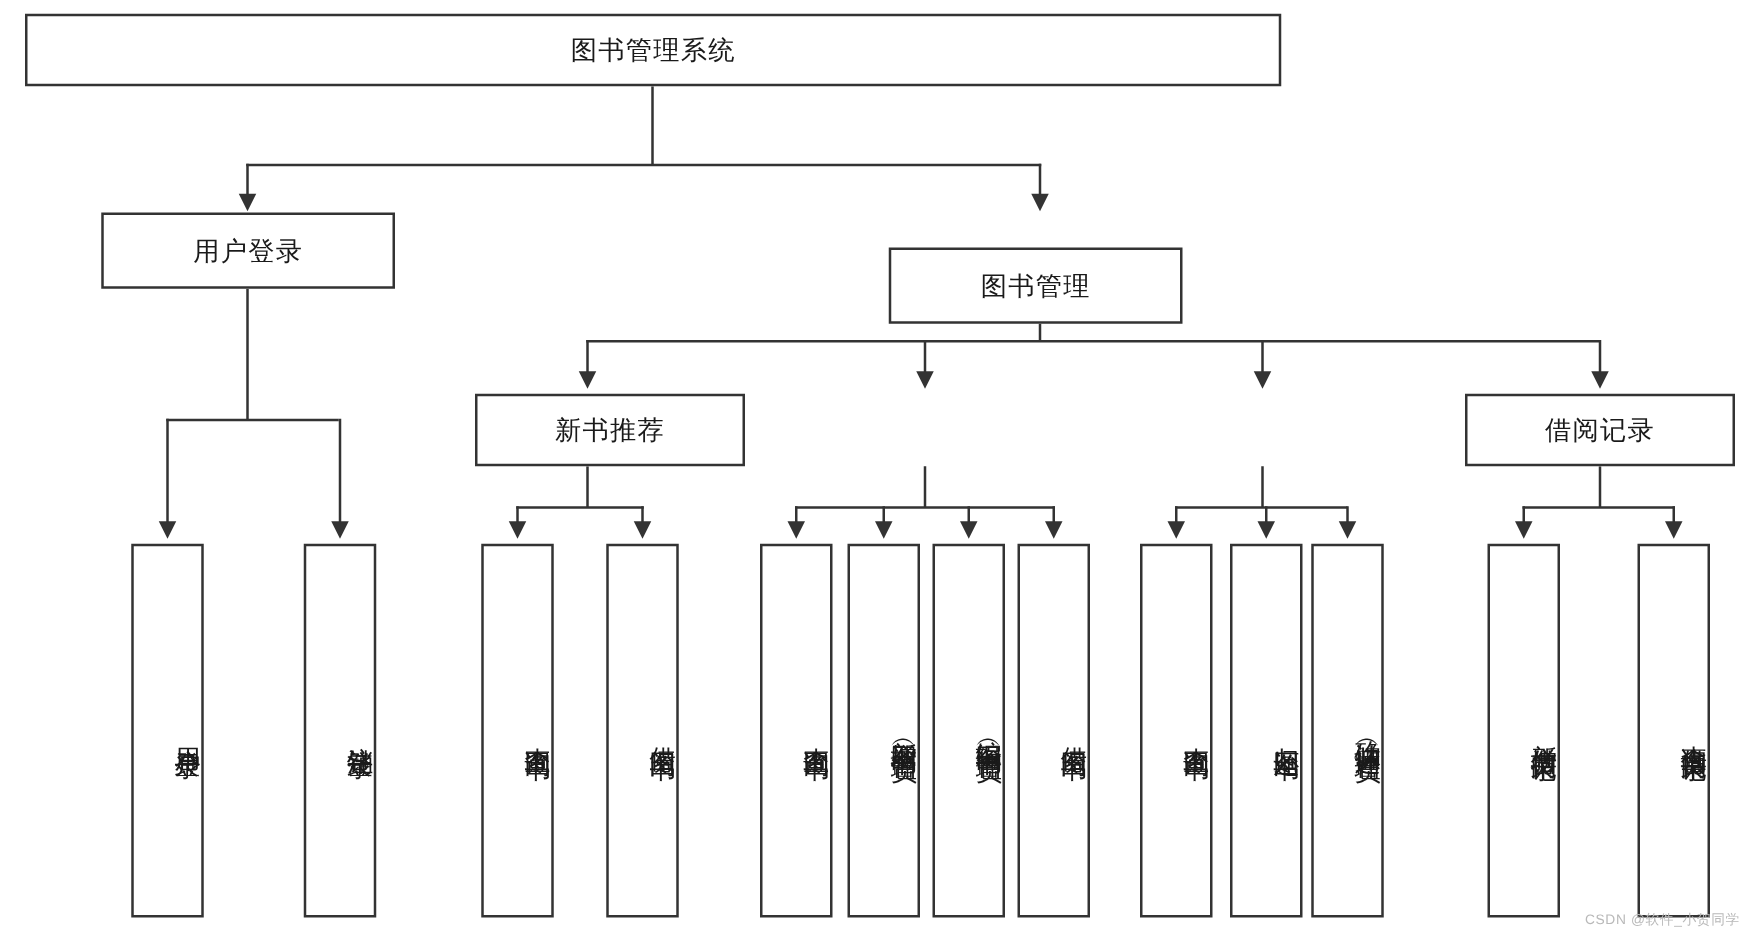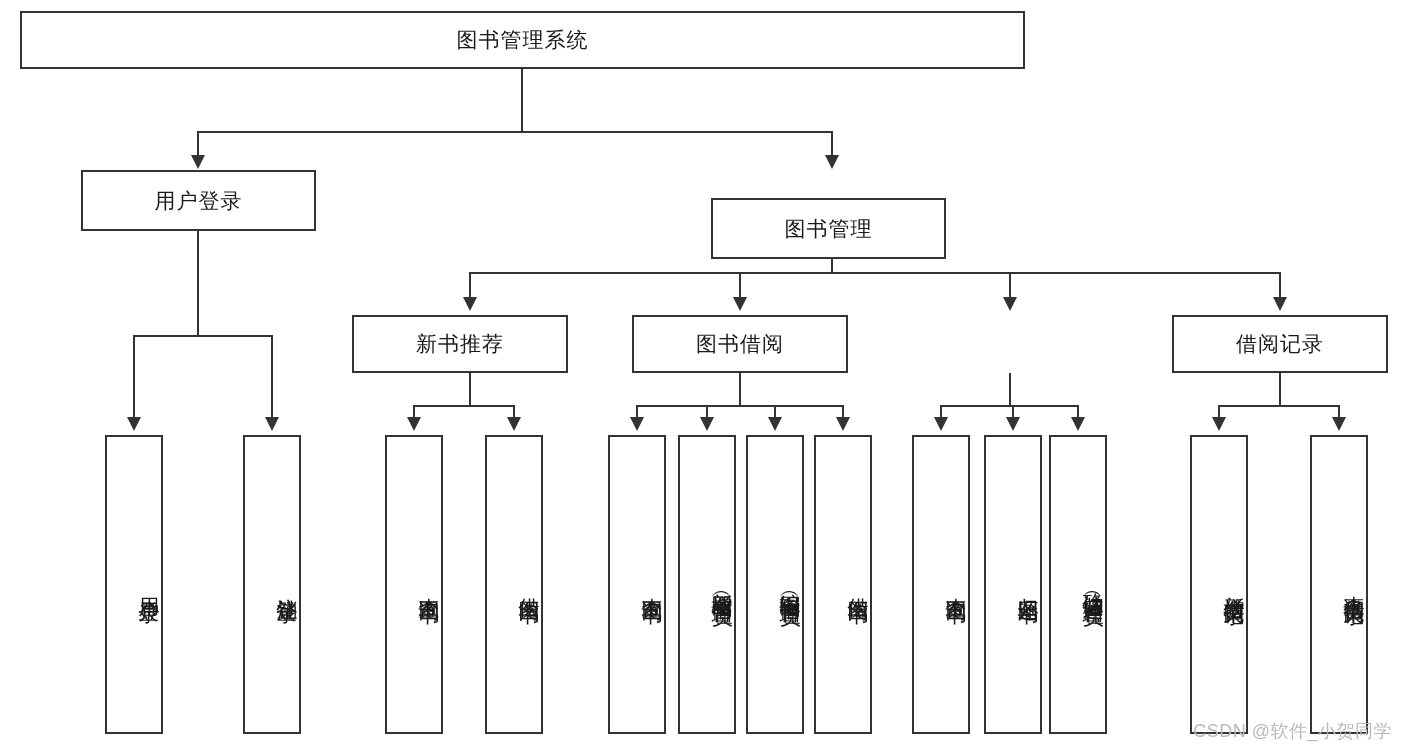--- a/index.html
+++ b/index.html
@@ -61,21 +61,21 @@
     height: 0;
     border-left: 7px solid transparent;
     border-right: 7px solid transparent;
     border-top: 14px solid #333333;
   }
   
   #watermark {
     position: absolute;
     right: 8px;
     bottom: 4px;
-    font-size: 18px;
+    font-size: 11px;
     color: #b9b9b9;
     white-space: nowrap;
     letter-spacing: 0.5px;
   }
 </style>
 </head>
 <body>
 
 <div id="canvas">
 
@@ -145,25 +145,22 @@
     <span>图书管理系统</span>
   </div>
 
   <div class="node horiz" style="left:81px; top:170px; width:235px; height:61px;">
     <span>用户登录</span>
   </div>
   <div class="node horiz" style="left:711px; top:170px; width:235px; height:61px;margin-top:28px;">
     <span>图书管理</span>
   </div>
 
-  <div class="node horiz" style="left:352px; top:315px; width:216px; height:58px;">
+  <div class="node horiz" style="left:380px; top:315px; width:216px; height:58px;">
     <span>新书推荐</span>
-  </div>
-  <div class="node horiz" style="left:632px; top:315px; width:216px; height:58px;">
-    <span>图书借阅</span>
   </div>
   <div class="node horiz" style="left:1172px; top:315px; width:216px; height:58px;">
     <span>借阅记录</span>
   </div>
 
   <div class="node vert" style="left:105px; top:435px; width:58px; height:299px;">
     <span class="vlabel">用户登录</span>
   </div>
   <div class="node vert" style="left:243px; top:435px; width:58px; height:299px;">
     <span class="vlabel">注销登录</span>

